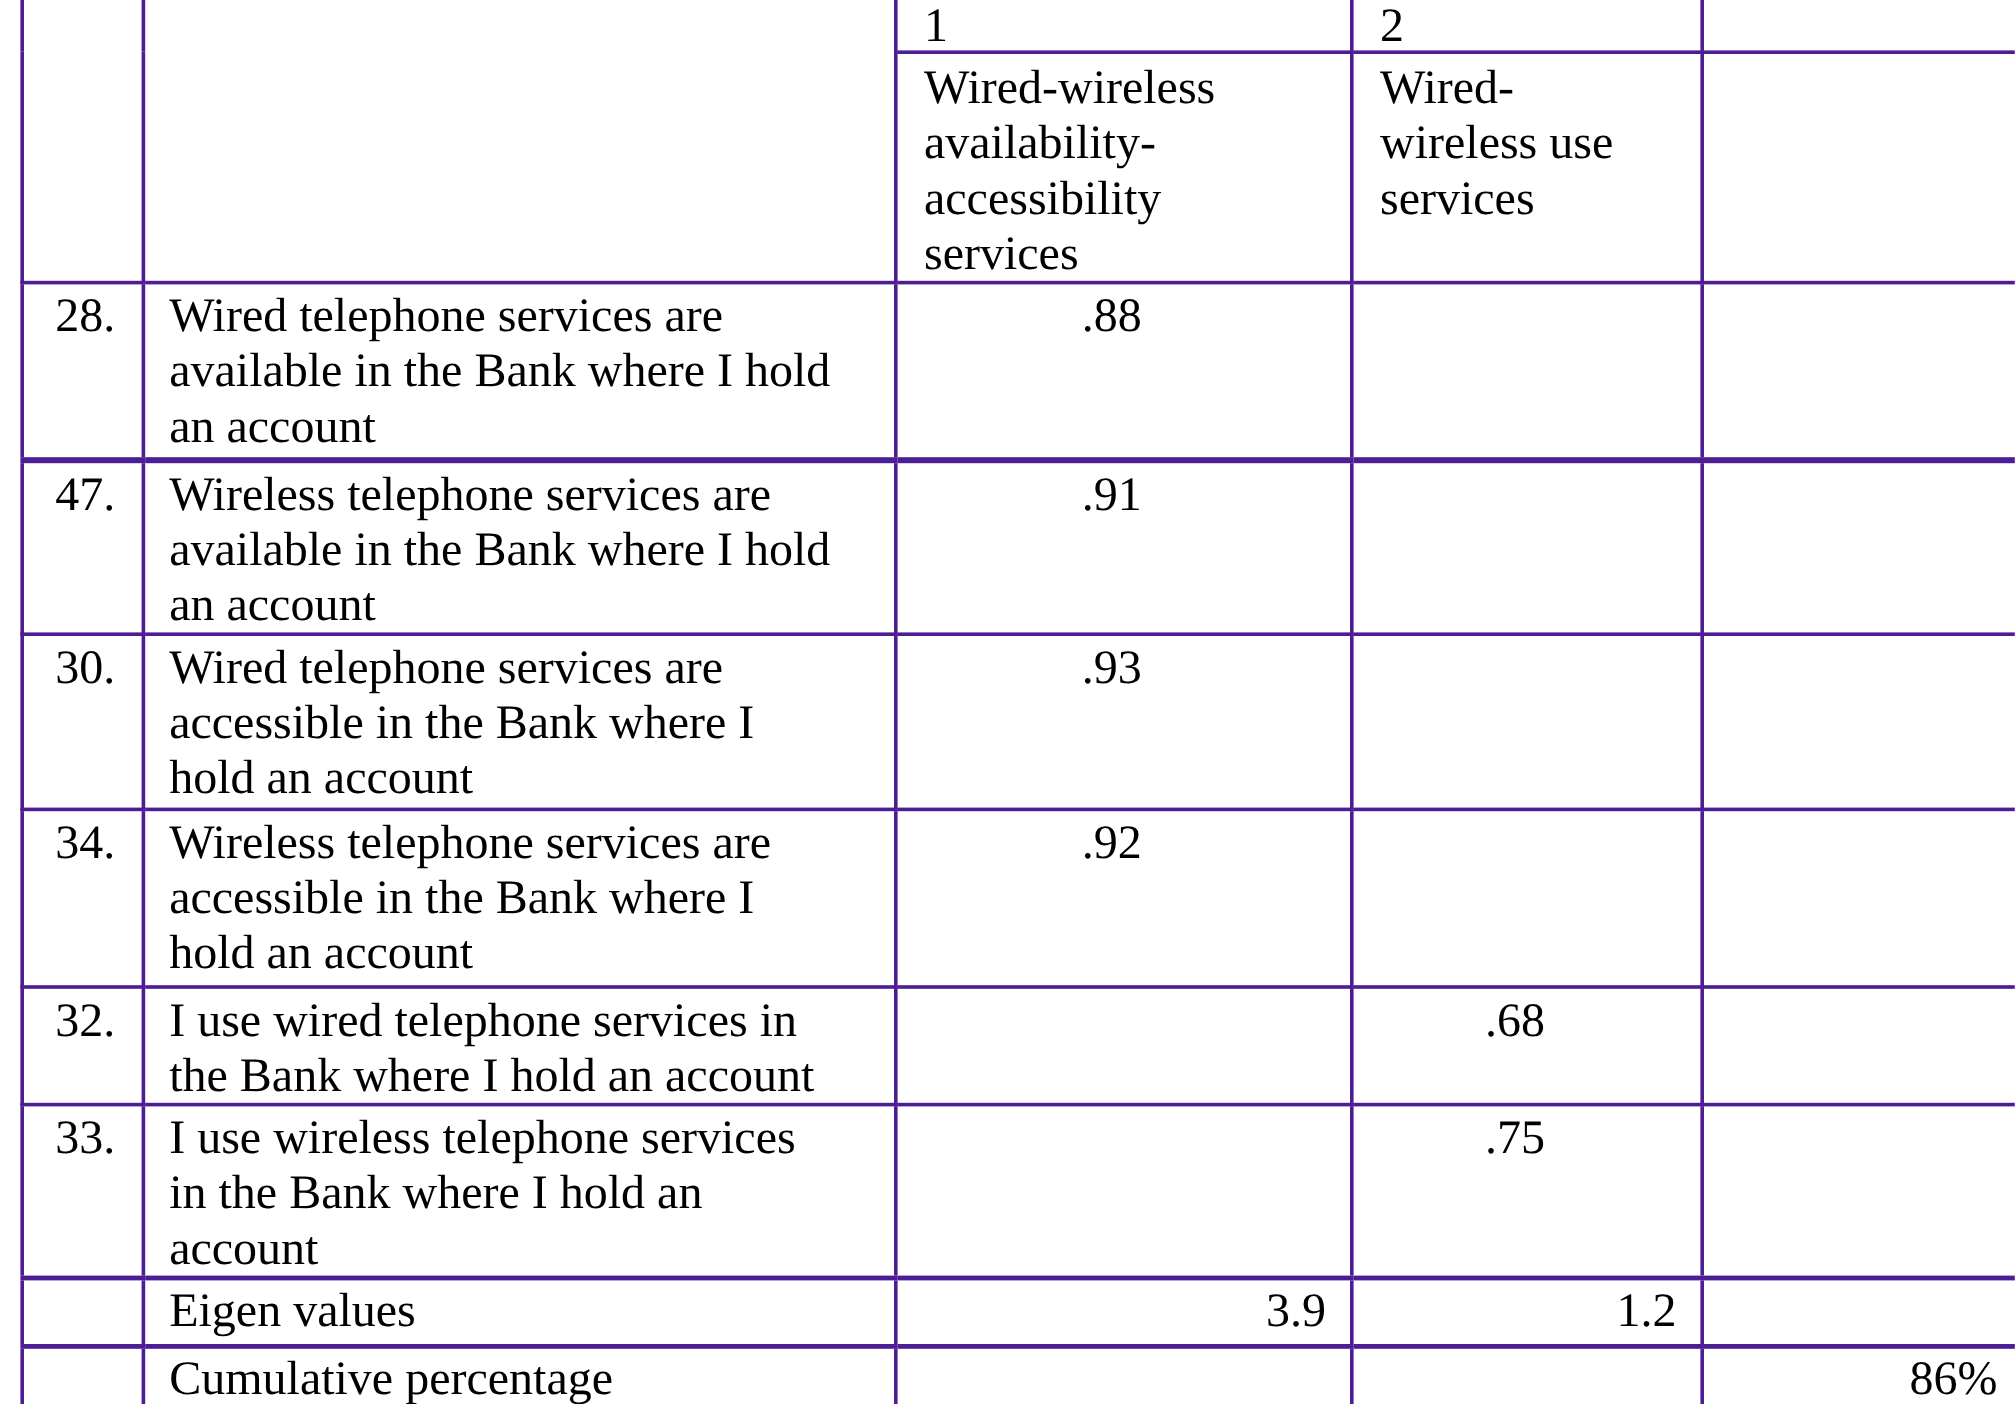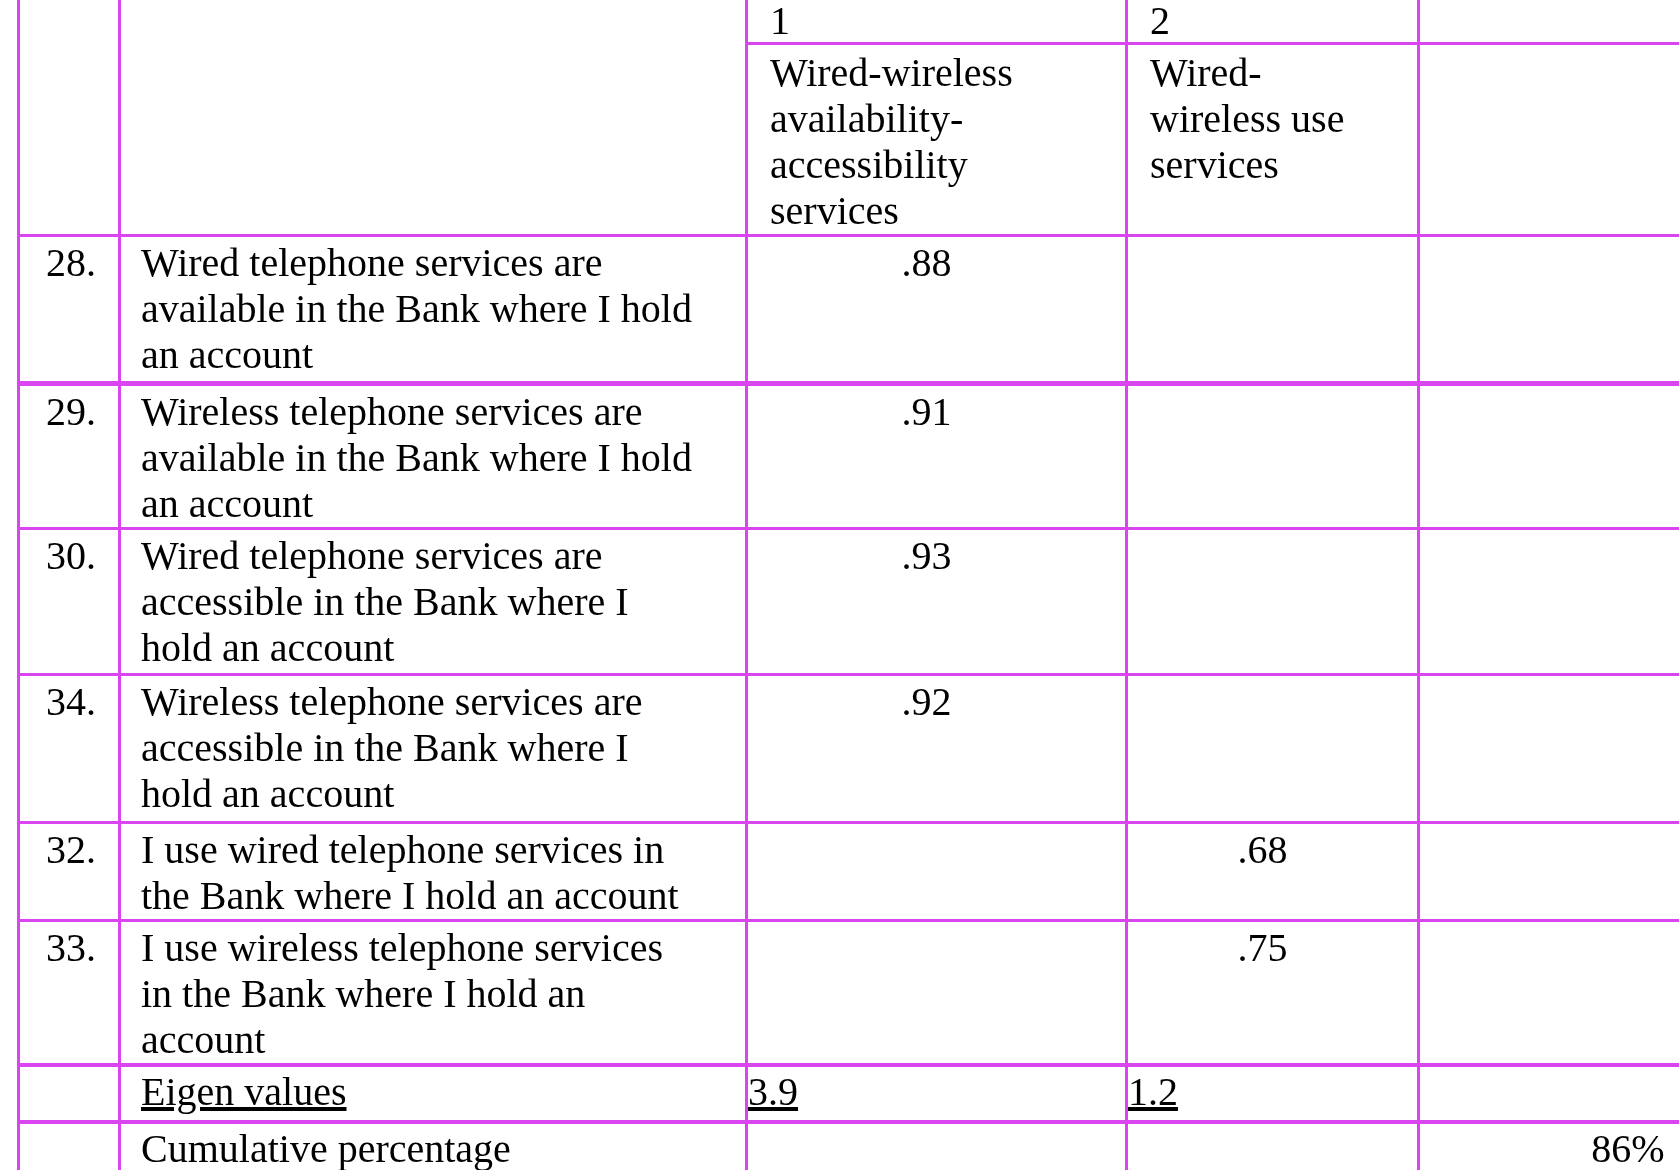--- a/index.html
+++ b/index.html
@@ -14,21 +14,21 @@
     font-family: "Liberation Serif", "DejaVu Serif", serif;
     overflow: hidden;
   }
   table.factor-table {
     border-collapse: collapse;
     table-layout: fixed;
     margin-left: 17px;
     width: 1662px;
   }
   td {
-    border: 3px solid #d946ef;
+    border: 3px solid #4c1d95;
     vertical-align: top;
     white-space: pre-line;
     font-size: 40px;
     line-height: 46px;
     padding: 0;
     overflow: hidden;
   }
   
   tr.h1 > td { border-top: none; }
   
@@ -39,31 +39,31 @@
   tr.b4 > td { border-bottom-width: 4px; }
 
   tr.h1   { height: 43px;  }
   tr.h2   { height: 192px; }
   tr.r28  { height: 148px; margin-top: 40px; }
   tr.r29  { height: 145px; }
   tr.r30  { height: 146px; margin-left: 24px; }
   tr.r31  { height: 148px; }
   tr.r32  { height: 95px; padding-left: 16px;  }
   tr.r33  { height: 139px; padding-left: 47px; }
-  tr.eig  { height: 57px; text-decoration: underline;  }
+  tr.eig  { height: 57px;  }
   tr.cum  { height: 50px;  }
 
   td.num   { padding: 3px 0 0 26px; }
   td.desc  { padding: 3px 24px 0 20px; }
   td.val   { text-align: center; padding: 3px 20px 0 0; }
   td.xval  { text-align: right; padding: 2px 16px 0 0; }
   td.fnum  { line-height: 40px; padding: 1px 0 0 22px; }
   td.fname { padding: 5px 24px 0 22px; }
   td.slab  { padding: 2px 24px 0 20px; }
-  td.sval  { padding: 2px 20px 0 0; }
+  td.sval  { text-align: right; padding: 2px 20px 0 0; }
 </style>
 </head>
 <body>
 
 <table class="factor-table">
   <colgroup>
     <col style="width:101px">
     <col style="width:627px">
     <col style="width:380px">
     <col style="width:292px">
@@ -91,21 +91,21 @@
     <tr class="r28 b5">
       <td class="num">28.</td>
       <td class="desc">Wired telephone services are
 available in the Bank where I hold
 an account</td>
       <td class="val">.88</td>
       <td class="val"></td>
       <td class="xval c-last"></td>
     </tr>
     <tr class="r29">
-      <td class="num">29.</td>
+      <td class="num">47.</td>
       <td class="desc">Wireless telephone services are
 available in the Bank where I hold
 an account</td>
       <td class="val">.91</td>
       <td class="val"></td>
       <td class="xval c-last"></td>
     </tr>
     <tr class="r30">
       <td class="num">30.</td>
       <td class="desc">Wired telephone services are

